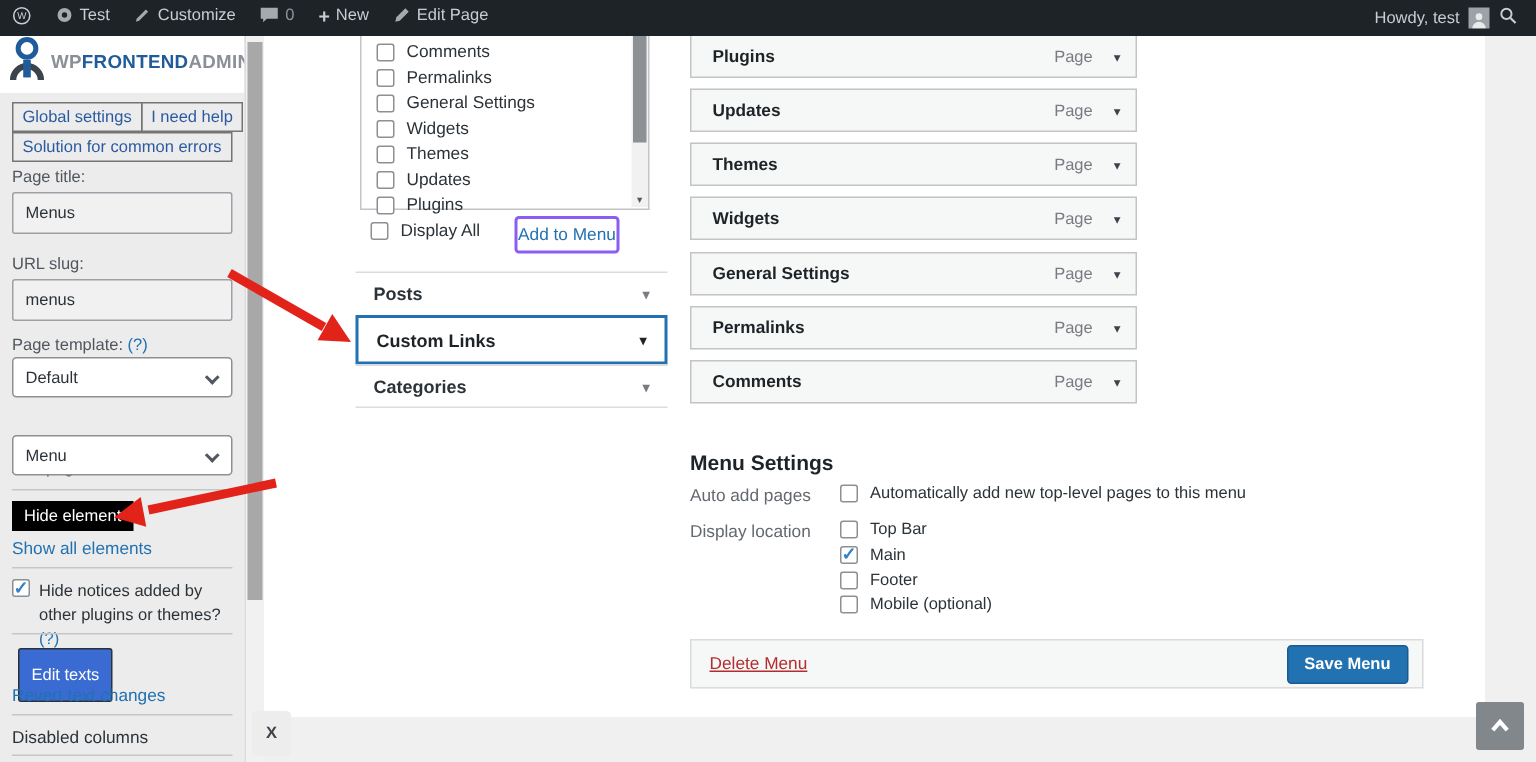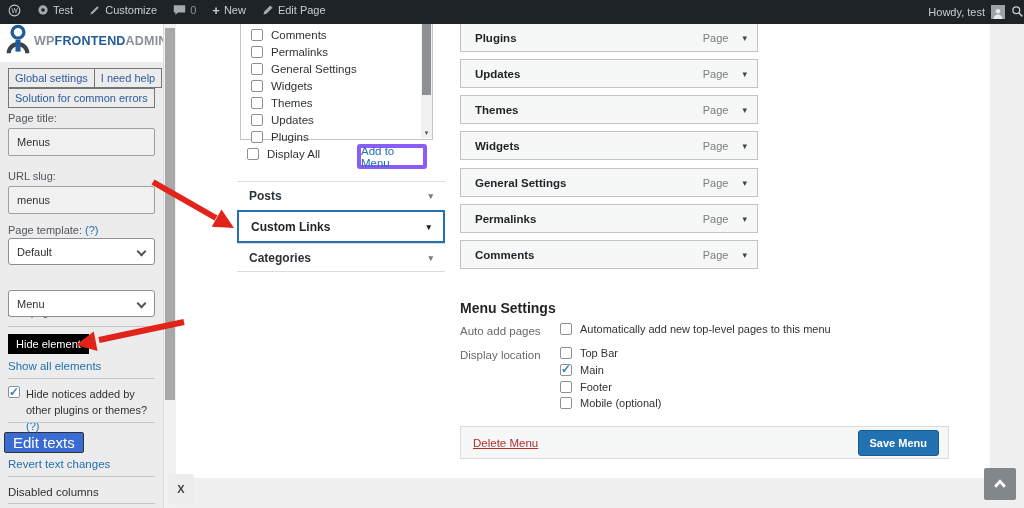--- a/index.html
+++ b/index.html
@@ -4,60 +4,60 @@
 <style>
   * { margin:0; padding:0; box-sizing:border-box; }
   body { font-family:"Liberation Sans", sans-serif; }
   .page { position:relative; width:1024px; height:508px; overflow:hidden; background:#f0f0f1; }
 
   
   .adminbar { position:absolute; left:0; top:0; width:1024px; height:24px; background:#1d2327;
     display:flex; color:#c9cdd3; font-size:11px; z-index:50; }
   .ab-item { display:flex; align-items:center; gap:4px; padding:0 8px; height:20px; cursor:pointer; }
   .ab-spacer { flex:1; }
-  .ab-right { display:flex; align-items:center; gap:6px; padding-right:0; }
+  .ab-right { display:flex; align-items:center; gap:6px; padding-right:12px; }
   .ab-ic { display:inline-flex; align-items:center; }
   .avatar { width:14px; height:14px; background:#9ca2a7; display:inline-flex; align-items:flex-end; justify-content:center; }
 
   
   .sidebar { position:absolute; left:0; top:20px; width:163px; height:488px; background:#ececec; }
   .sb-scroll { position:absolute; left:163px; top:20px; width:12px; height:488px; background:#f1f1f1; border-left:1px solid #dcdcde; }
   .sb-thumb { position:absolute; left:1px; top:8px; width:10px; height:372px; background:#a8a8a8; }
   .logo-band { position:absolute; left:0; top:0; width:163px; height:42px; background:#fff; display:flex; align-items:center; padding-left:5px; gap:3px; }
   .logo-text { font-size:12.5px; letter-spacing:.2px; color:#8a8f98; font-weight:bold; white-space:nowrap; }
   .logo-text .blue { color:#1f5c99; }
   .sb-label { position:absolute; left:8px; font-size:11px; color:#50575e; }
   .sb-input { position:absolute; left:8px; width:147px; height:28px; background:#f1f1f1; border:1px solid #9ca1a7;
     font-size:11px; color:#2c3338; display:flex; align-items:center; padding-left:8px; border-radius:2px; }
   .sb-select { position:absolute; left:8px; width:147px; height:27px; background:#fff; border:1px solid #8c8f94;
     font-size:11px; color:#2c3338; display:flex; align-items:center; padding-left:8px; border-radius:3px; }
   .sel-chev { position:absolute; right:9px; top:9px; width:7px; height:7px; border-right:2px solid #50575e; border-bottom:2px solid #50575e; transform:rotate(45deg); }
   .sb-btn { border:1px solid #757575; color:#2c5aa0; font-size:11px; padding:3px 6px; background:transparent; display:inline-block; }
   .sb-link { position:absolute; left:8px; color:#2271b1; font-size:11.5px; cursor:pointer; }
   .sb-hr { position:absolute; left:8px; width:147px; border-top:1px solid #c6c6c6; }
   .hide-el { position:absolute; left:8px; top:314px; background:#000; color:#fff; font-size:11px; padding:4px 8px; }
-  .edit-texts { position:absolute; left:4px; top:412px; background:#3a6bd3; color:#fff; font-size:15px; padding:1px 8px; border:1px solid #2c3338; border-radius:2px; }
+  .edit-texts { position:absolute; left:12px; top:412px; background:#3a6bd3; color:#fff; font-size:11px; padding:11px 8px; border:1px solid #2c3338; border-radius:2px; }
   .cb { width:12px; height:12px; border:1px solid #8c8f94; border-radius:2px; background:#fff; display:inline-block; position:relative; flex:none; }
   .cb.on::after { content:"✓"; position:absolute; left:0px; top:-3px; color:#3582c4; font-weight:bold; font-size:12px; }
   .notices-row { position:absolute; left:8px; top:366px; width:150px; display:flex; gap:6px; font-size:11px; color:#2c3338; line-height:16px; }
   .qmark { color:#2271b1; }
 
   
   .content-bg { position:absolute; left:176px; top:20px; width:814px; height:458px; background:#fff; }
 
   
   .pages-box { position:absolute; left:240px; top:21px; width:193px; height:119px; background:#fff;
     border:1px solid #c3c4c7; border-top:none; }
   .pages-rows { position:absolute; left:10px; top:5px; }
   .page-row { display:flex; align-items:center; gap:8px; height:17px; font-size:11.5px; color:#2c3338; }
   .pb-scroll { position:absolute; right:0; top:0; width:11px; height:117px; background:#f1f1f1; }
   .pb-thumb { position:absolute; left:1px; top:0; width:9px; height:74px; background:#8d9095; }
   .pb-arrow { position:absolute; left:0; bottom:1px; width:11px; text-align:center; font-size:7px; color:#50575e; }
   .selall-row { position:absolute; left:247px; top:148px; display:flex; align-items:center; gap:8px; font-size:11.5px; color:#2c3338; }
-  .addmenu-btn { position:absolute; left:357px; top:144px; width:70px; height:25px; background:#fff; border:4px solid #8b5cf6;
+  .addmenu-btn { position:absolute; left:343px; top:144px; width:70px; height:25px; background:#fff; border:2px solid #8b5cf6;
     border-radius:3px; color:#2271b1; font-size:11.5px; display:flex; align-items:center; justify-content:center; cursor:pointer; }
 
   
   .acc-wrap { position:absolute; left:237px; top:181px; width:208px; }
   .acc-row { position:relative; height:29px; display:flex; align-items:center; justify-content:space-between;
     padding:0 12px; font-size:12px; font-weight:bold; color:#2c3338; border-top:1px solid #dcdcde; background:#fff; cursor:pointer; }
   .acc-row.last { border-bottom:1px solid #dcdcde; }
   .acc-tri { font-size:9px; color:#787c82; }
   .acc-highlight { position:relative; height:33px; display:flex; align-items:center; justify-content:space-between;
     padding:0 12px; font-size:12px; font-weight:bold; color:#1d2327; border:2px solid #2271b1; background:#fff; cursor:pointer; }

